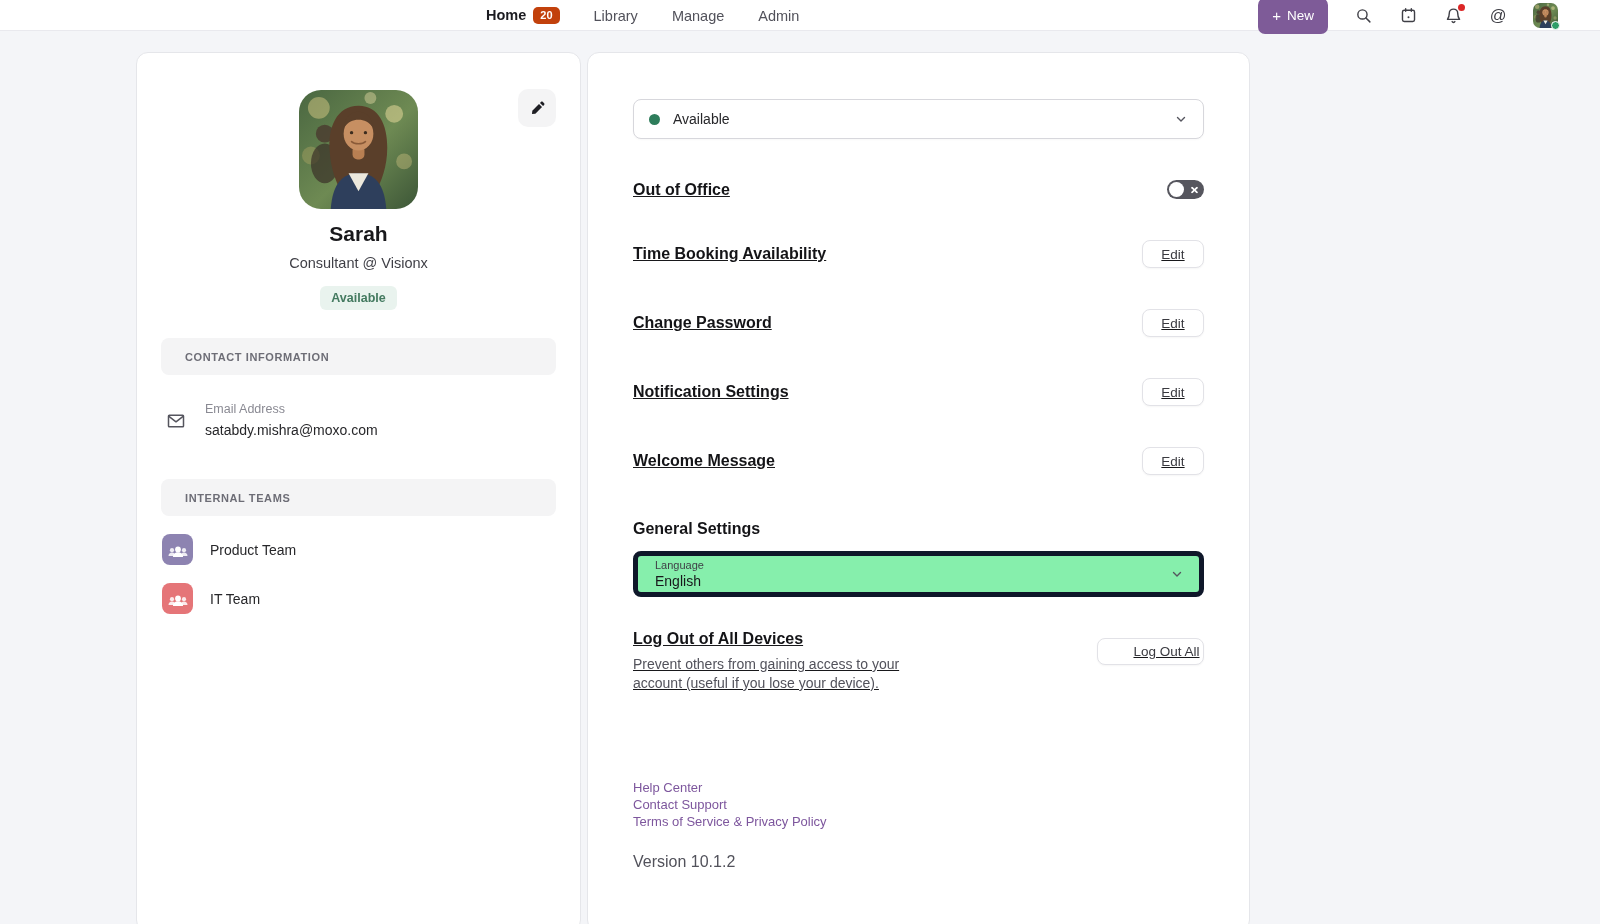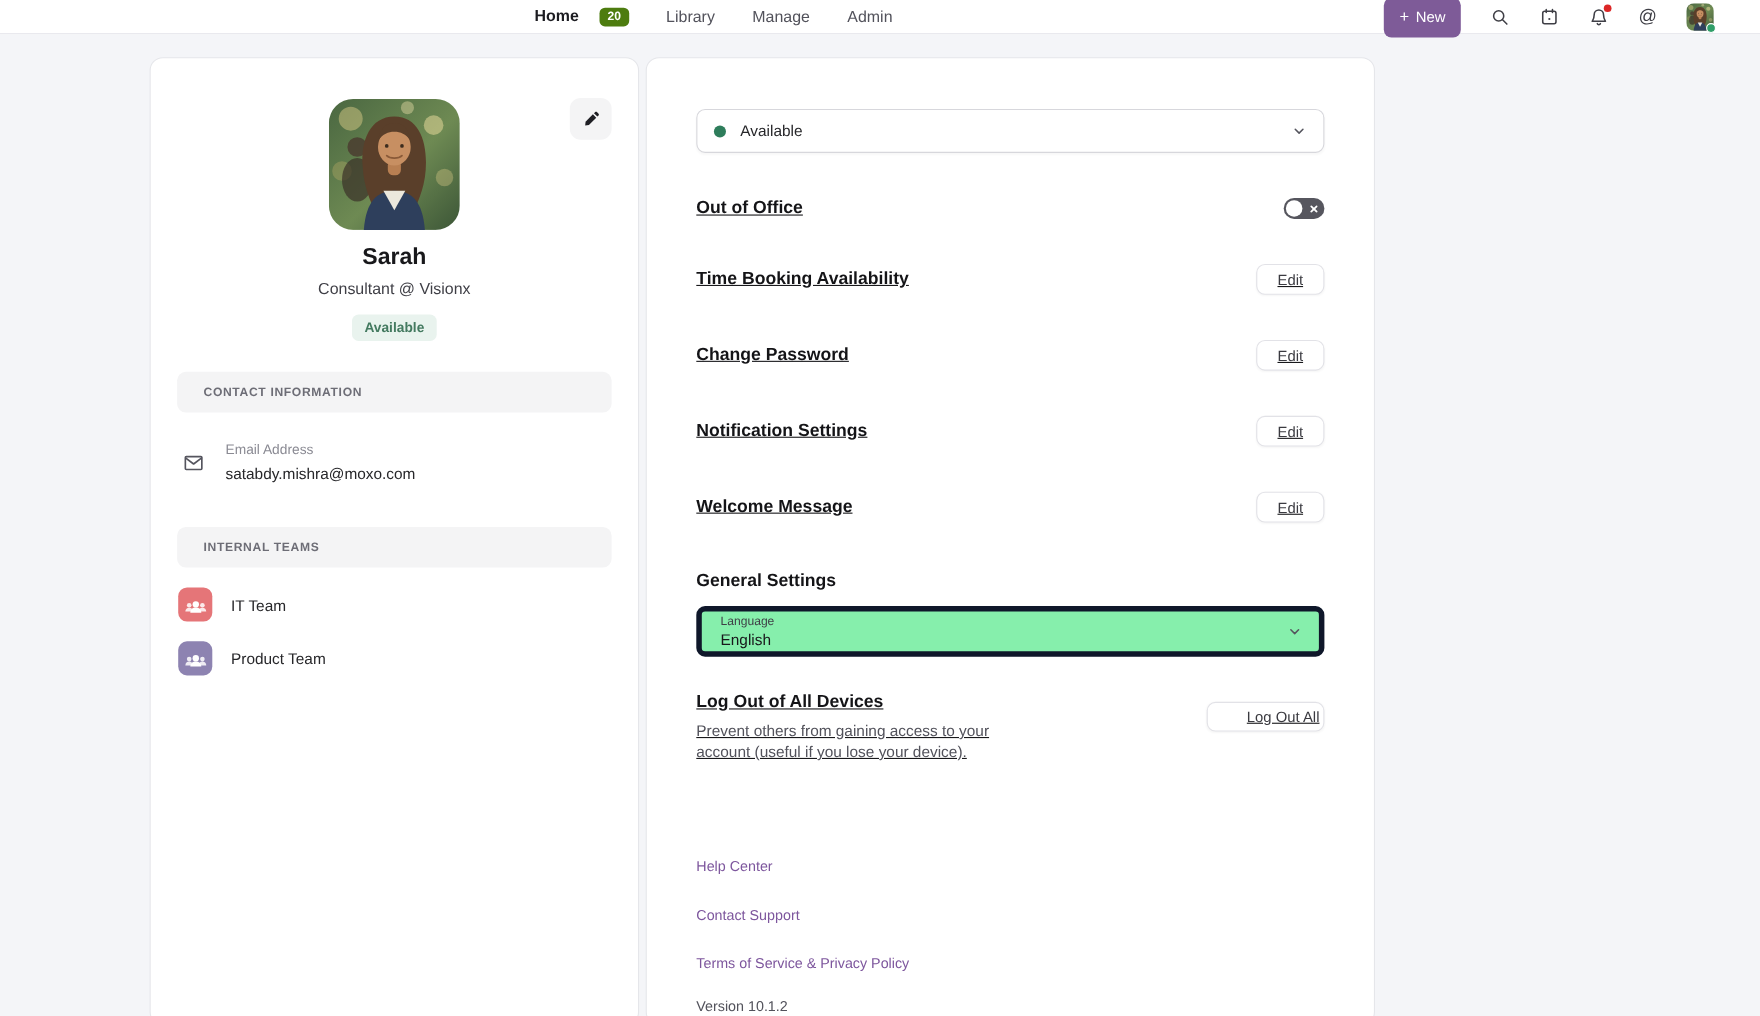--- a/index.html
+++ b/index.html
@@ -17,22 +17,22 @@
   .topnav {
     position:absolute; left:486px; top:0; height:31px;
     display:flex; align-items:center; gap:34px;
   }
   .nav-item {
     display:flex; align-items:flex-start; gap:7px;
     font-size:14.5px; color:#52525b; cursor:pointer; white-space:nowrap;
   }
   .nav-item.active { color:#1c1c21; font-weight:700; }
   .nav-badge {
-    background:#4d7c0f; color:#fff; font-size:11px; font-weight:700;
-    padding:2px 7px; border-radius:5px; line-height:1.2;margin-left:12px;
+    background:#c2410c; color:#fff; font-size:11px; font-weight:700;
+    padding:2px 7px; border-radius:5px; line-height:1.2;
   }
   .topbar-right {
     position:absolute; right:42px; top:0; height:31px;
     display:flex; align-items:center; gap:25px;
   }
   .new-btn {
     display:flex; align-items:center; gap:6px;
     background:#7e5b98; color:#fff; border:none; cursor:pointer;
     height:36px; padding:0 14px; border-radius:7px;
     font-size:13.5px; font-family:inherit;
@@ -153,24 +153,24 @@
   .language-label { font-size:11px; color:#3f3f46; }
   .language-value { margin-top:2px; font-size:14px; color:#18181b; }
   .logout-row { margin-top:33px; align-items:flex-start; }
   .logout-desc {
     margin-top:7px; font-size:14px; color:#52525b; width:278px; line-height:1.35;
   }
   .logout-btn { width:107px; height:27px; margin-top:8px;padding-left:32px; }
   .footer-links { margin-top:87px; }
   .footer-link {
     display:block; font-size:13px; color:#7d569d; cursor:pointer;
-    margin-top:29px; text-decoration:none; width:max-content;
+    margin-top:2px; text-decoration:none; width:max-content;
   }
   .footer-link:first-child { margin-top:0; }
-  .version-text { margin-top:24px; font-size:13px; color:#52525b; }
+  .version-text { margin-top:24px; font-size:16px; color:#52525b; }
 </style>
 </head>
 <body>
 
 <svg width="0" height="0" style="position:absolute">
   <defs>
     <linearGradient id="bgGrad" x1="0" y1="0" x2="1" y2="1">
       <stop offset="0" stop-color="#4a6741"></stop>
       <stop offset="0.55" stop-color="#6e8a53"></stop>
       <stop offset="1" stop-color="#3c5637"></stop>
@@ -287,34 +287,34 @@
       </span>
       <div class="contact-text">
         <div class="contact-label">Email Address</div>
         <div class="contact-value">satabdy.mishra@moxo.com</div>
       </div>
     </div>
 
     <div class="section-bar teams-bar">INTERNAL TEAMS</div>
 
     <div class="team-row">
+      <span class="team-icon product">
+        <svg width="24" height="18" viewBox="0 0 24 16">
+            <use href="#people-glyph"></use>
+          </svg>
+      </span>
+      <span class="team-name">Product Team</span>
+    </div>
+    <div class="team-row">
       <span class="team-icon it">
         <svg width="24" height="18" viewBox="0 0 24 16">
             <use href="#people-glyph"></use>
           </svg>
       </span>
       <span class="team-name">IT Team</span>
-    </div>
-    <div class="team-row">
-      <span class="team-icon product">
-        <svg width="24" height="18" viewBox="0 0 24 16">
-            <use href="#people-glyph"></use>
-          </svg>
-      </span>
-      <span class="team-name">Product Team</span>
     </div>
   </section>
 
   <section class="card card-right">
 
     <div class="select-box">
       <span class="status-dot"></span>
       <span class="select-value">Available</span>
       <svg width="14" height="14" viewBox="0 0 24 24" fill="none" stroke="#55555e" stroke-width="2.4" stroke-linecap="round" stroke-linejoin="round">
         <polyline points="6,9.5 12,15.5 18,9.5"></polyline>

